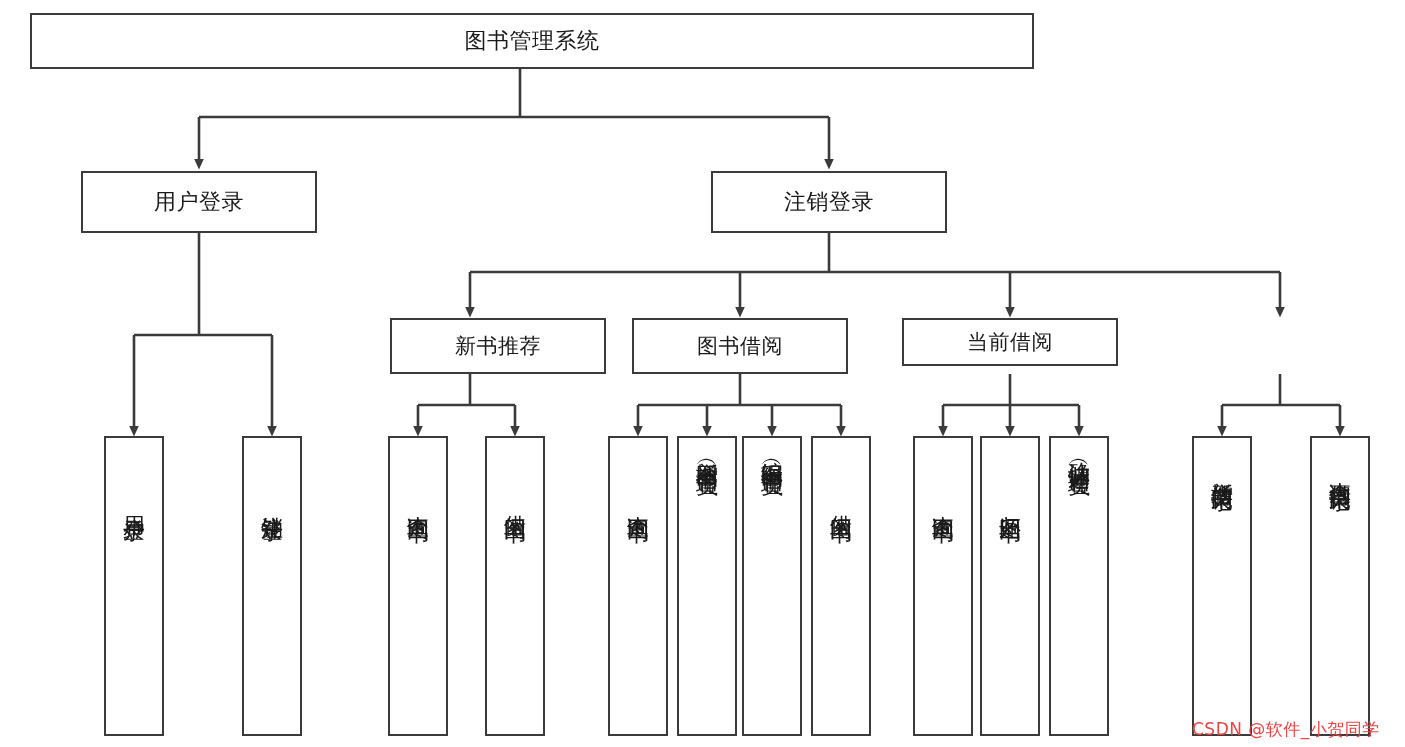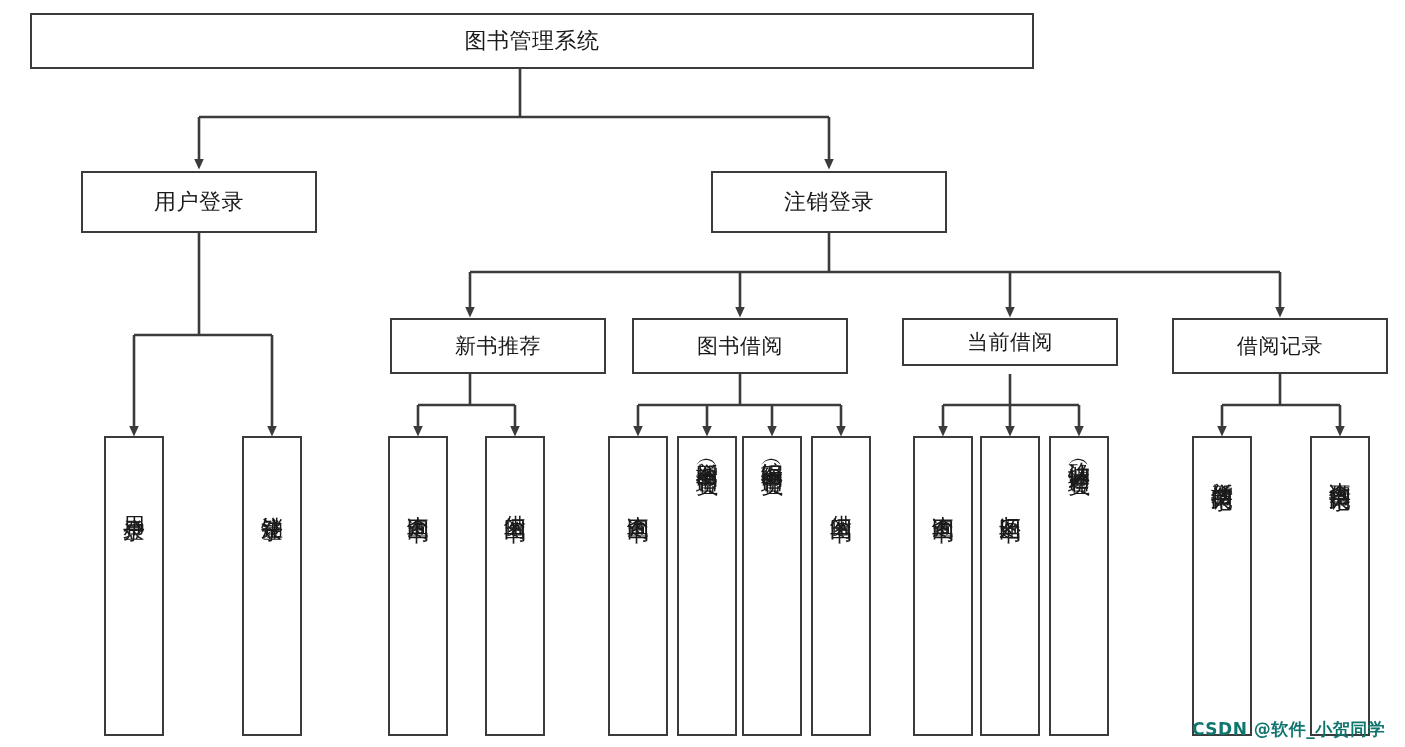--- a/index.html
+++ b/index.html
@@ -53,25 +53,24 @@
     letter-spacing: 2px;
     line-height: 1;
     white-space: nowrap;
   }
   .node.root .label { font-size: 22px; }
   .node.level2 .label { font-size: 22px; }
   .node.level3 .label { font-size: 21px; }
   .watermark {
     position: absolute;
     font-size: 17px;
-    color: #0f766e;
+    color: #ef4444;
     letter-spacing: 0.5px;
     white-space: nowrap;
     pointer-events: none;
-    font-weight: bold;
   }
 </style>
 </head>
 <body>
 
 <div id="canvas">
 
   <svg class="edges" viewBox="0 0 1405 747">
     <defs>
       <marker id="arrow" markerWidth="12" markerHeight="12" refX="1.5" refY="5" orient="auto" markerUnits="userSpaceOnUse">
@@ -135,23 +134,20 @@
 
   <div class="node level3" style="left:362px; top:318px; width:216px; height:56px;margin-left:28px;">
     <span class="label">新书推荐</span>
   </div>
   <div class="node level3" style="left:632px; top:318px; width:216px; height:56px;">
     <span class="label">图书借阅</span>
   </div>
   <div class="node level3" style="left:902px; top:318px; width:216px; height:48px;">
     <span class="label">当前借阅</span>
   </div>
-  <div class="node level3" style="left:1172px; top:318px; width:216px; height:56px;">
-    <span class="label">借阅记录</span>
-  </div>
 
   <div class="node vertical" style="left:104px; top:436px; width:60px; height:300px; padding-top:60px;">
     <span class="label">用户登录</span>
   </div>
   <div class="node vertical" style="left:242px; top:436px; width:60px; height:300px; padding-top:60px;">
     <span class="label">注销登录</span>
   </div>
 
   <div class="node vertical" style="left:388px; top:436px; width:60px; height:300px; padding-top:60px;">
     <span class="label">查询图书</span>

